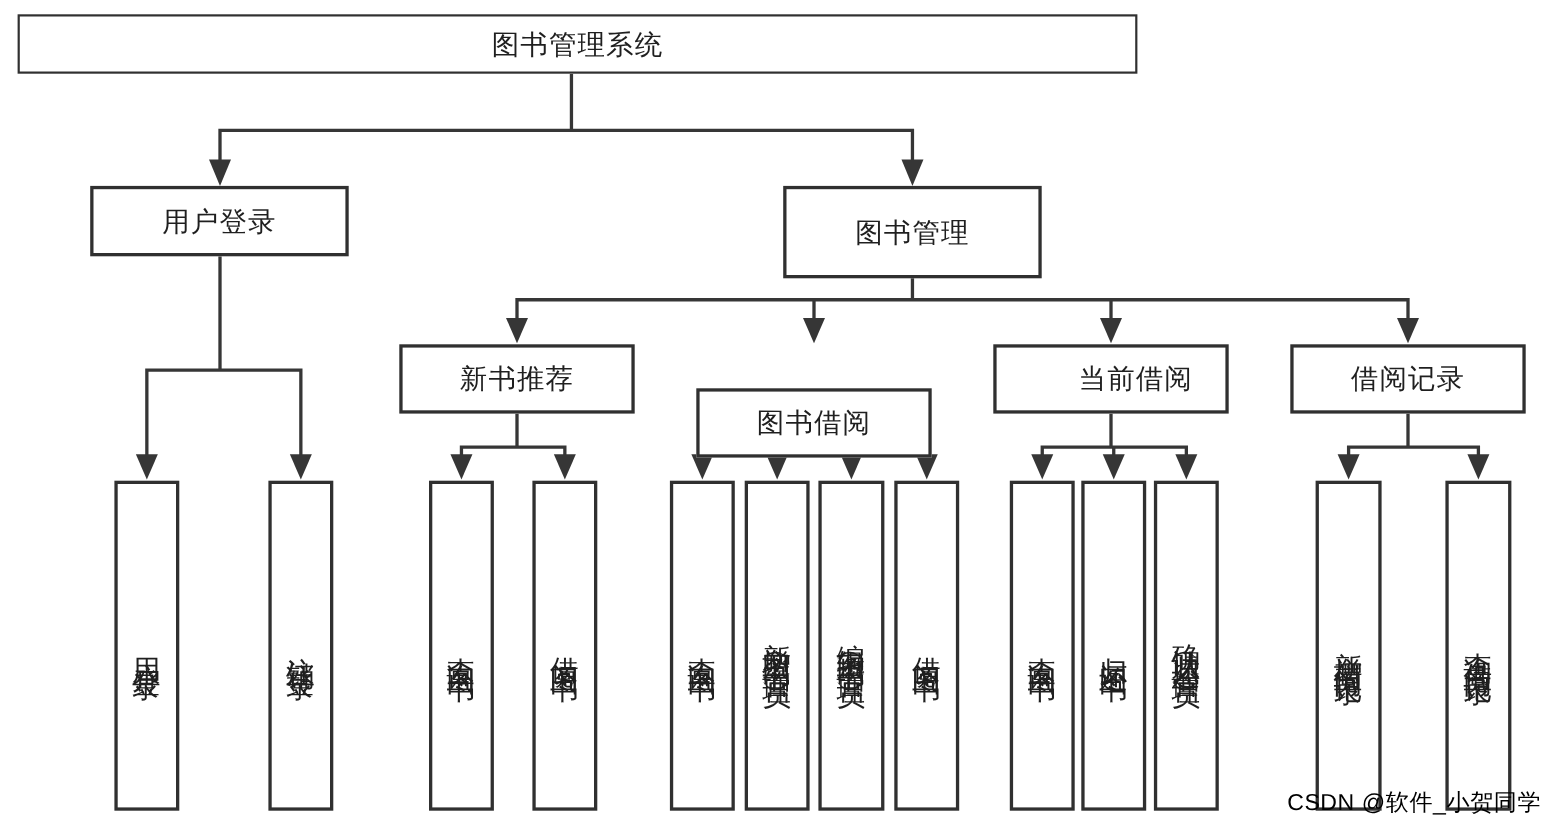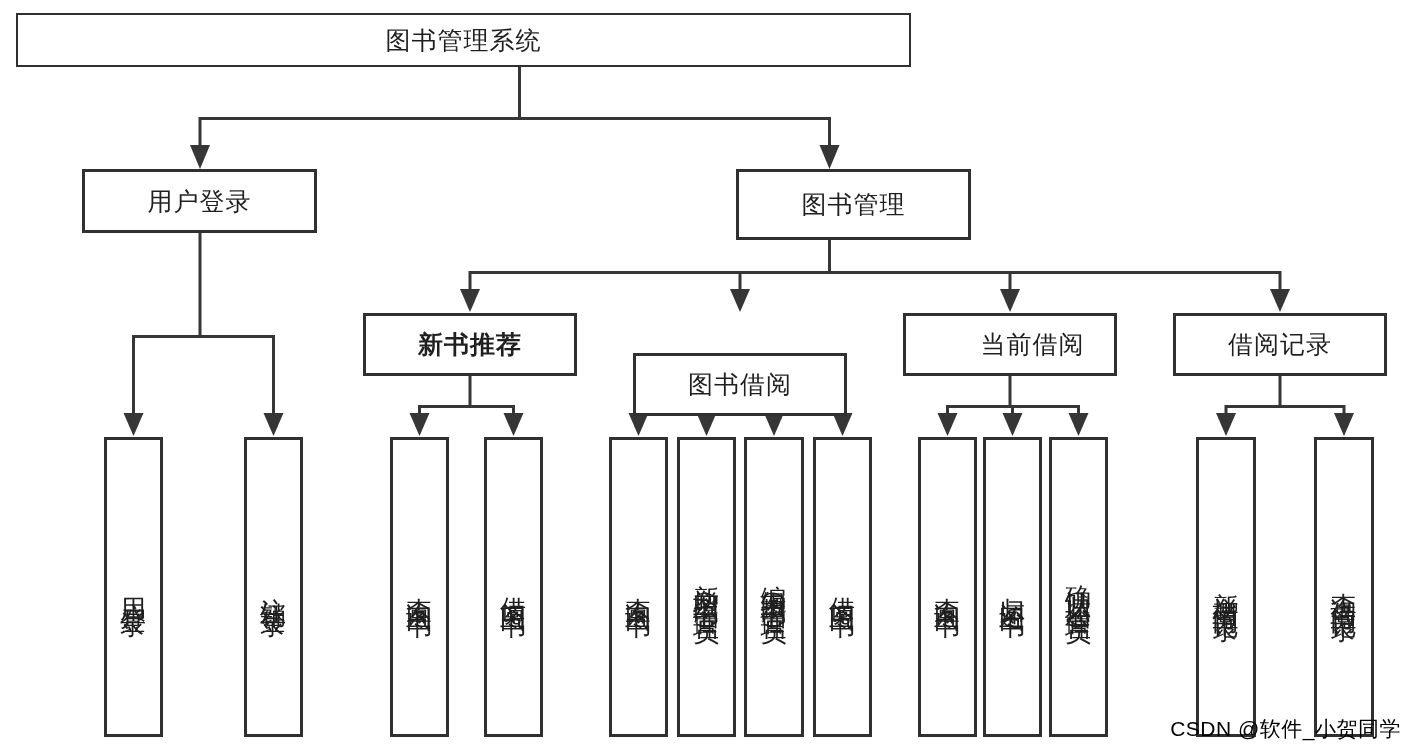--- a/index.html
+++ b/index.html
@@ -90,32 +90,32 @@
       <polygon points="764,413 784,413 774,436"></polygon>
       <polygon points="832.5,413 852.5,413 842.5,436"></polygon>
       <polygon points="937.5,413 957.5,413 947.5,436"></polygon>
       <polygon points="1002.5,413 1022.5,413 1012.5,436"></polygon>
       <polygon points="1068.5,413 1088.5,413 1078.5,436"></polygon>
       <polygon points="1216,413 1236,413 1226,436"></polygon>
       <polygon points="1334,413 1354,413 1344,436"></polygon>
     </g>
   </svg>
 
-  <div class="node root" style="left:16px;top:13px;width:895px;height:54px;">
+  <div class="node root" style="left:16px;top:13px;width:1018px;height:54px;">
     <span class="hlabel">图书管理系统</span>
   </div>
 
   <div class="node" style="left:82px;top:169px;width:235px;height:64px;">
     <span class="hlabel">用户登录</span>
   </div>
-  <div class="node" style="left:736px;top:169px;width:235px;height:71px;text-align:center;">
+  <div class="node" style="left:712px;top:169px;width:235px;height:84px;text-align:center;">
     <span class="hlabel">图书管理</span>
   </div>
 
-  <div class="node" style="left:363px;top:313px;width:214px;height:63px;font-weight:bold;">
+  <div class="node" style="left:363px;top:313px;width:214px;height:63px;">
     <span class="hlabel">新书推荐</span>
   </div>
   <div class="node" style="left:633px;top:313px;width:214px;height:63px;margin-top:40px;">
     <span class="hlabel">图书借阅</span>
   </div>
   <div class="node" style="left:903px;top:313px;width:214px;height:63px;padding-left:45px;">
     <span class="hlabel">当前借阅</span>
   </div>
   <div class="node" style="left:1173px;top:313px;width:214px;height:63px;font-family:Liberation Mono, monospace;">
     <span class="hlabel">借阅记录</span>

